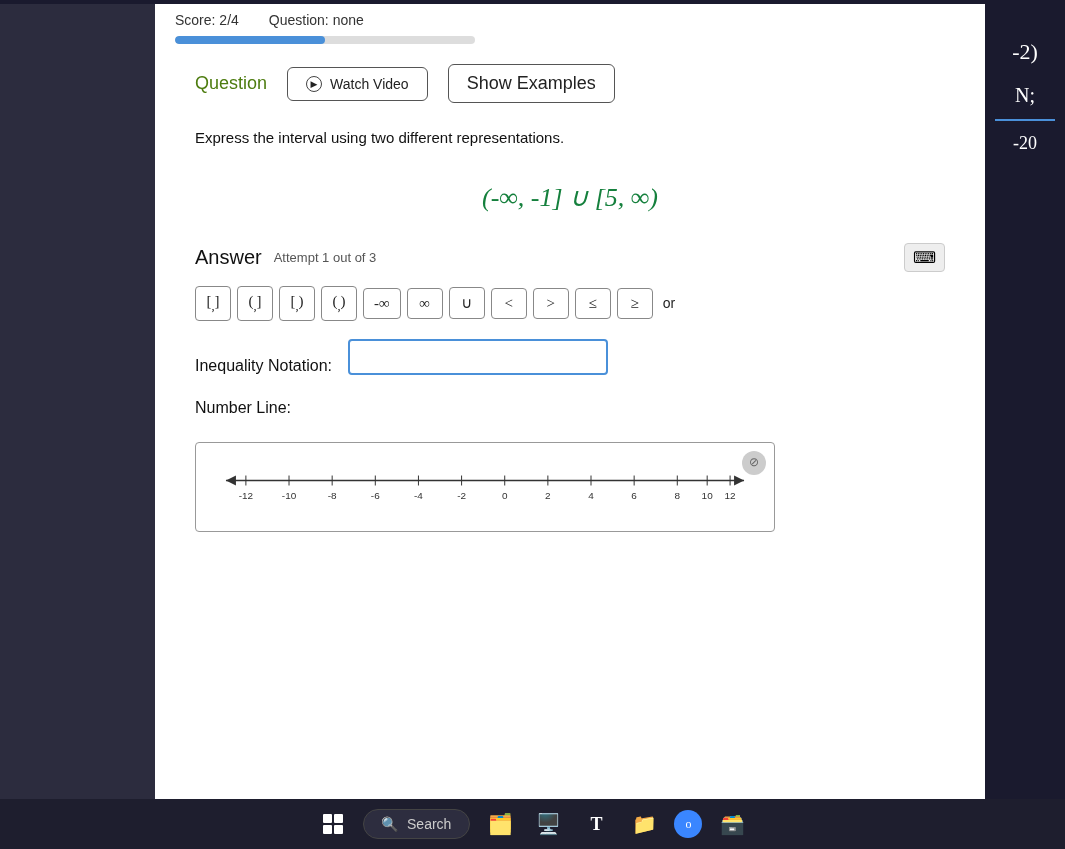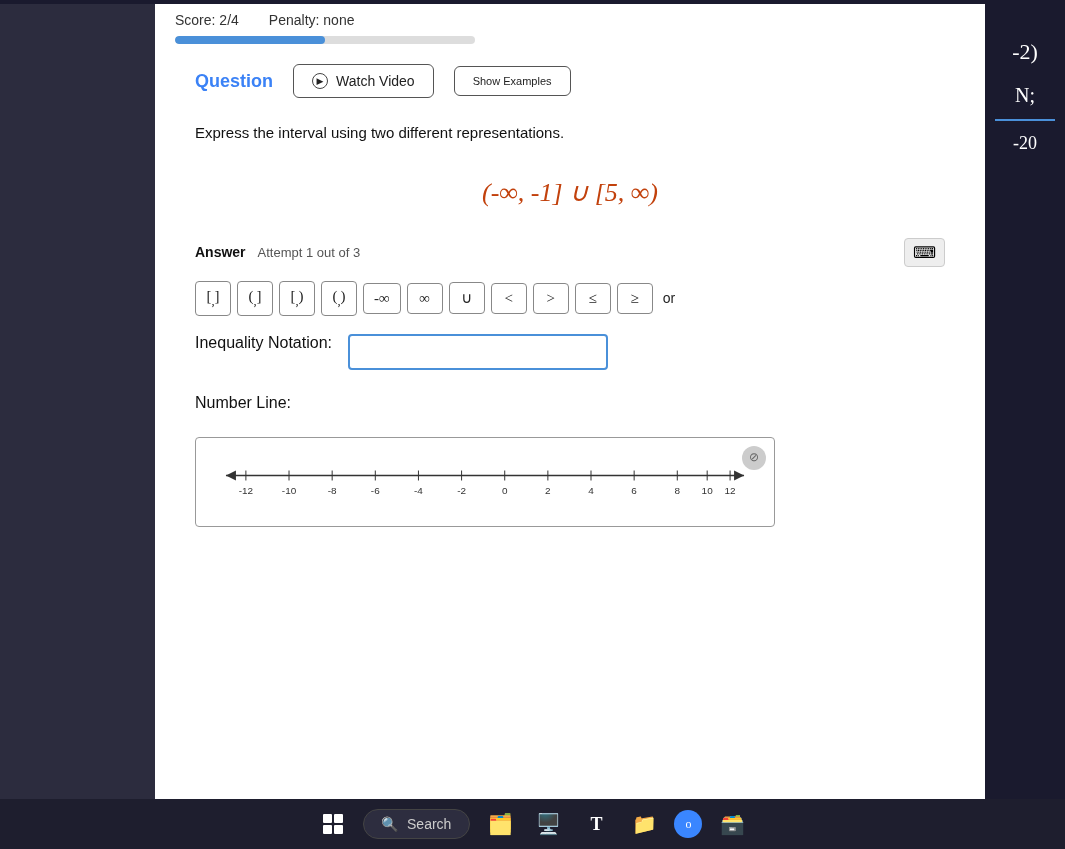--- a/index.html
+++ b/index.html
@@ -99,22 +99,22 @@
     .question-header {
       display: flex;
       align-items: center;
       gap: 20px;
       margin-bottom: 24px;
     }
 
     .question-label {
       font-family: Arial, sans-serif;
       font-size: 18px;
-      font-weight: bold;
-      color: #3b82f6;
+      font-weight: normal;
+      color: #4d7c0f;
     }
 
     .btn-watch-video {
       display: flex;
       align-items: center;
       gap: 8px;
       border: 1.5px solid #555;
       border-radius: 6px;
       padding: 8px 18px;
       background: white;
@@ -123,21 +123,21 @@
       cursor: pointer;
       color: #222;
     }
 
     .btn-show-examples {
       border: 1.5px solid #555;
       border-radius: 6px;
       padding: 8px 18px;
       background: white;
       font-family: Arial, sans-serif;
-      font-size: 11px;
+      font-size: 18px;
       cursor: pointer;
       color: #222;
     }
 
     .play-icon {
       width: 16px;
       height: 16px;
       border: 1.5px solid #444;
       border-radius: 50%;
       display: inline-flex;
@@ -153,41 +153,41 @@
       color: #111;
       margin-bottom: 32px;
       line-height: 1.5;
     }
 
     
     .math-expression {
       text-align: center;
       font-size: 26px;
       font-family: 'Georgia', serif;
-      color: #c2410c;
+      color: #15803d;
       margin-bottom: 30px;
       font-style: italic;
     }
 
     
     .answer-section {
       margin-top: 10px;
     }
 
     .answer-header {
       display: flex;
       align-items: center;
       gap: 12px;
       margin-bottom: 14px;
     }
 
     .answer-label {
       font-family: Arial, sans-serif;
-      font-weight: bold;
-      font-size: 14px;
+      font-weight: normal;
+      font-size: 20px;
       color: #111;
     }
 
     .attempt-label {
       font-family: Arial, sans-serif;
       font-size: 13px;
       color: #555;
     }
 
     .keyboard-icon-btn {
@@ -229,21 +229,21 @@
       font-size: 14px;
       color: #222;
       cursor: default;
       padding: 0 4px;
       text-align: right;
     }
 
     
     .notation-row {
       display: flex;
-      align-items: flex-start;
+      align-items: flex-end;
       gap: 16px;
       margin-bottom: 24px;
     }
 
     .notation-label {
       font-family: Arial, sans-serif;
       font-size: 16px;
       color: #111;
       white-space: nowrap;
     }
@@ -366,21 +366,21 @@
 
 <div class="screen">
 
   <div class="side-panel-left"></div>
 
   <div class="main-content">
 
     <div class="score-bar-area">
       <div class="score-penalty-row">
         <span>Score: 2/4</span>
-        <span>Penalty: none</span>
+        <span>Question: none</span>
       </div>
       <div class="score-progress-wrapper">
         <div class="progress-bar-container">
           <div class="progress-bar-fill" style="width: 50%"></div>
         </div>
       </div>
     </div>
 
     <div class="question-area">
 

